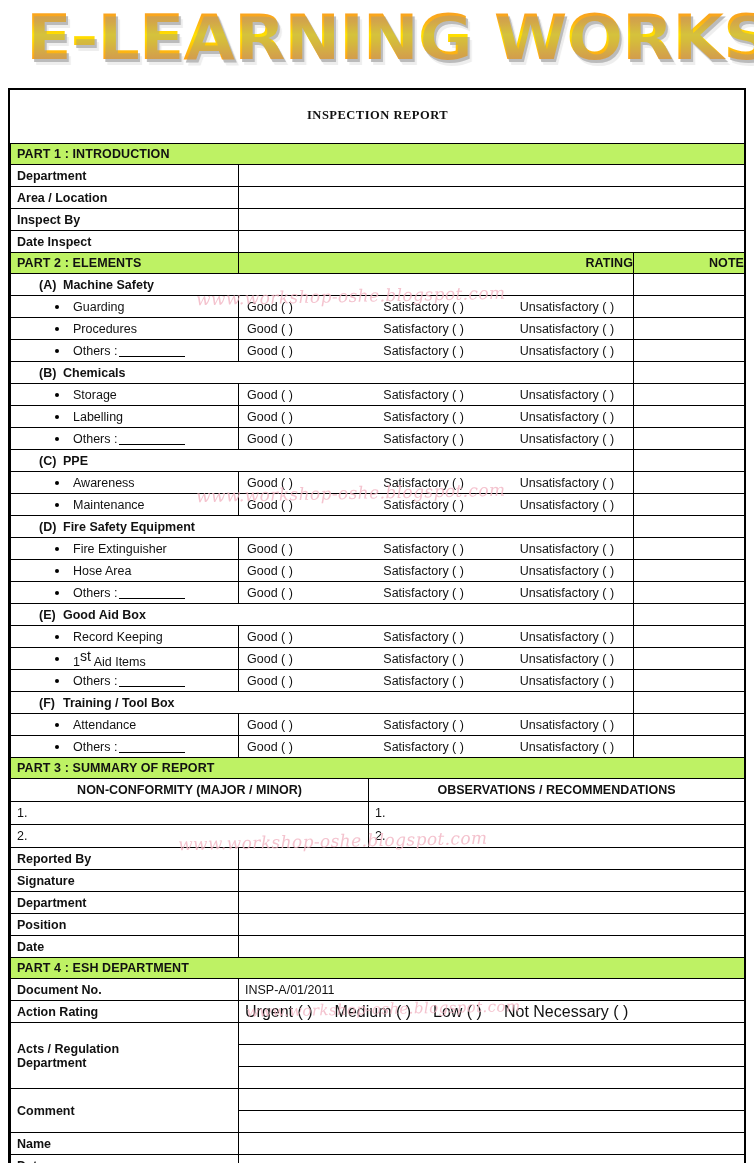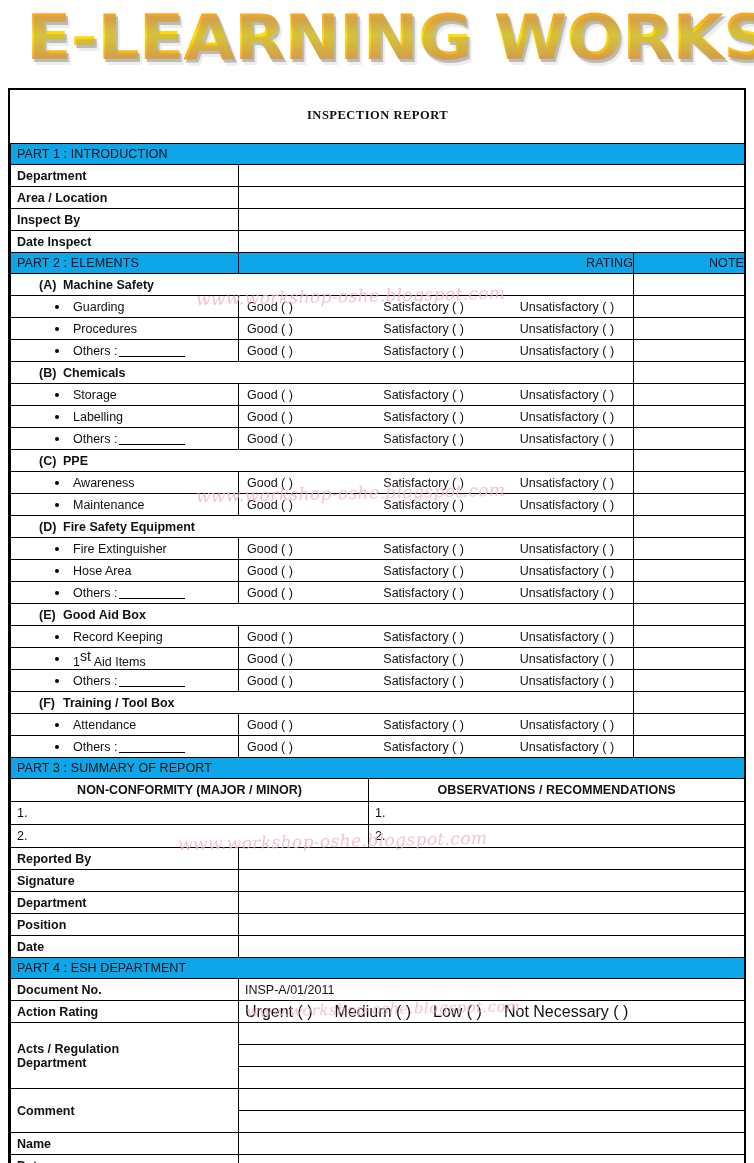--- a/index.html
+++ b/index.html
@@ -84,22 +84,22 @@
     font-size: 35px;
     letter-spacing: 0.5px;
     height: 51px !important;
     color: #000;
     padding-bottom: 2px !important;
     margin-left: 12px;
   }
 
   
   .part-bar {
-    background: #0ea5e9;
-    font-weight: normal;
+    background: #bef264;
+    font-weight: bold;
     font-size: 12.5px;
     padding-left: 6px !important;
     letter-spacing: 0.1px;
     height: 20px !important;
   }
   .part-bar.center {
     text-align: right;
     padding-left: 0 !important;
   }
 

